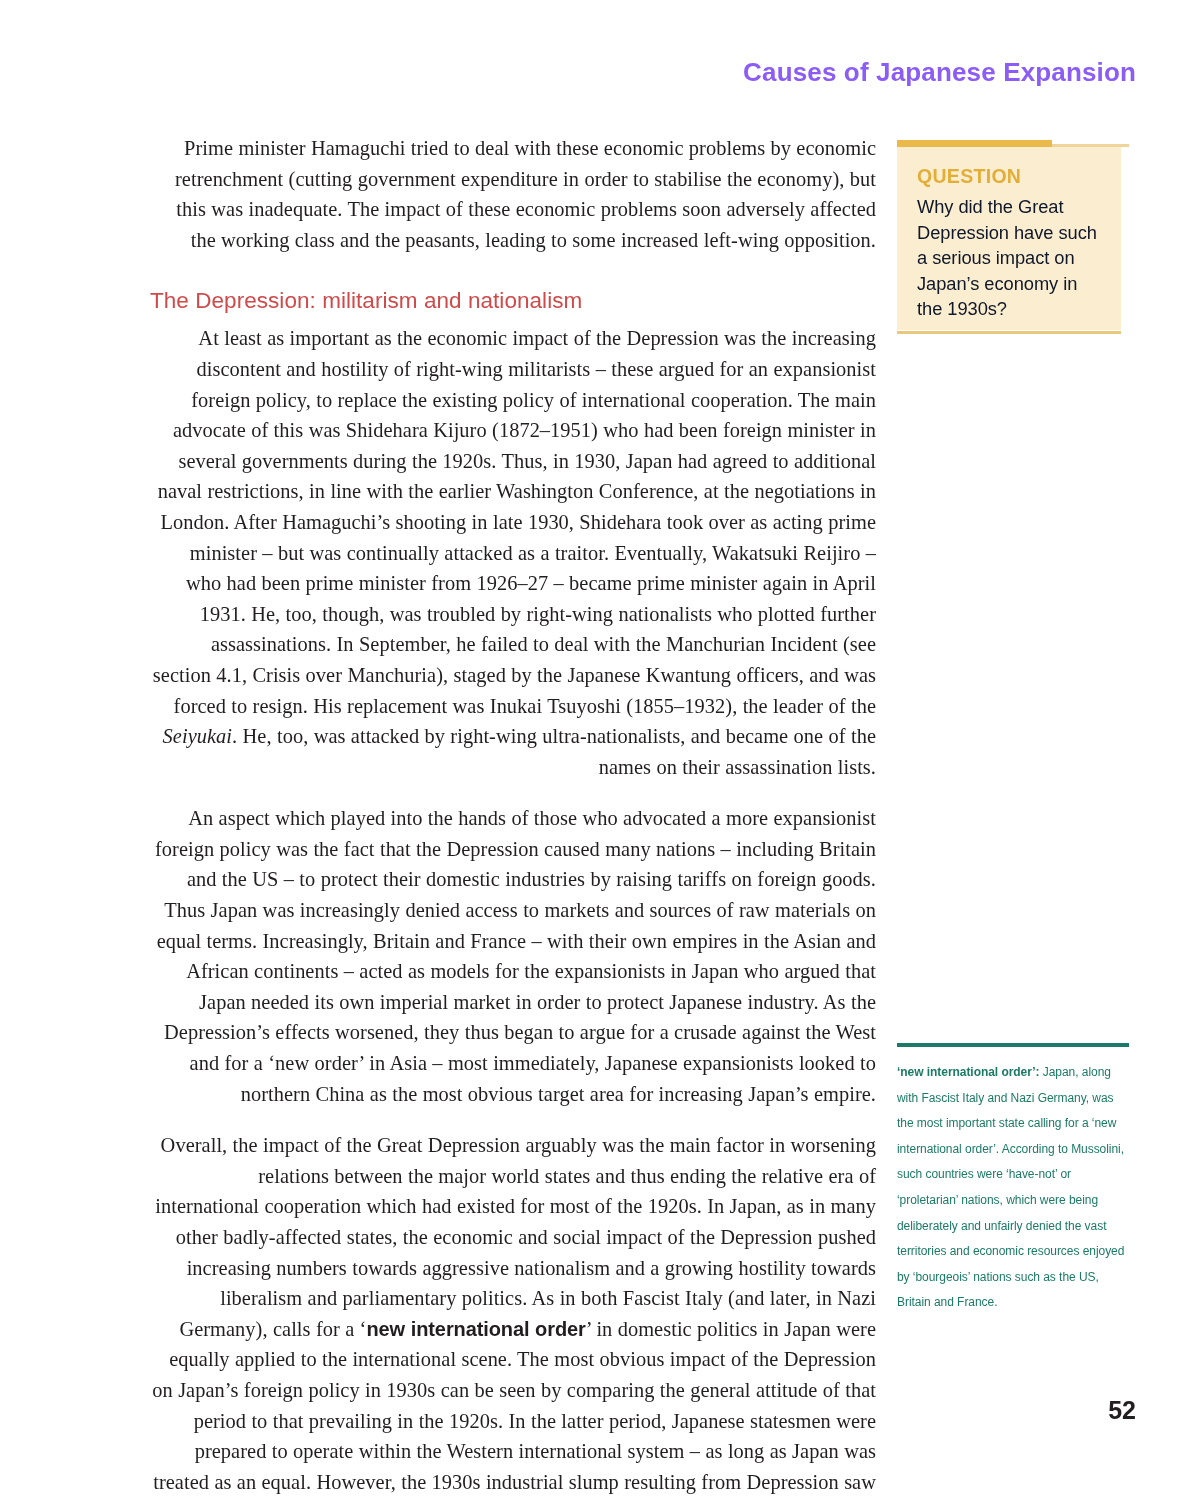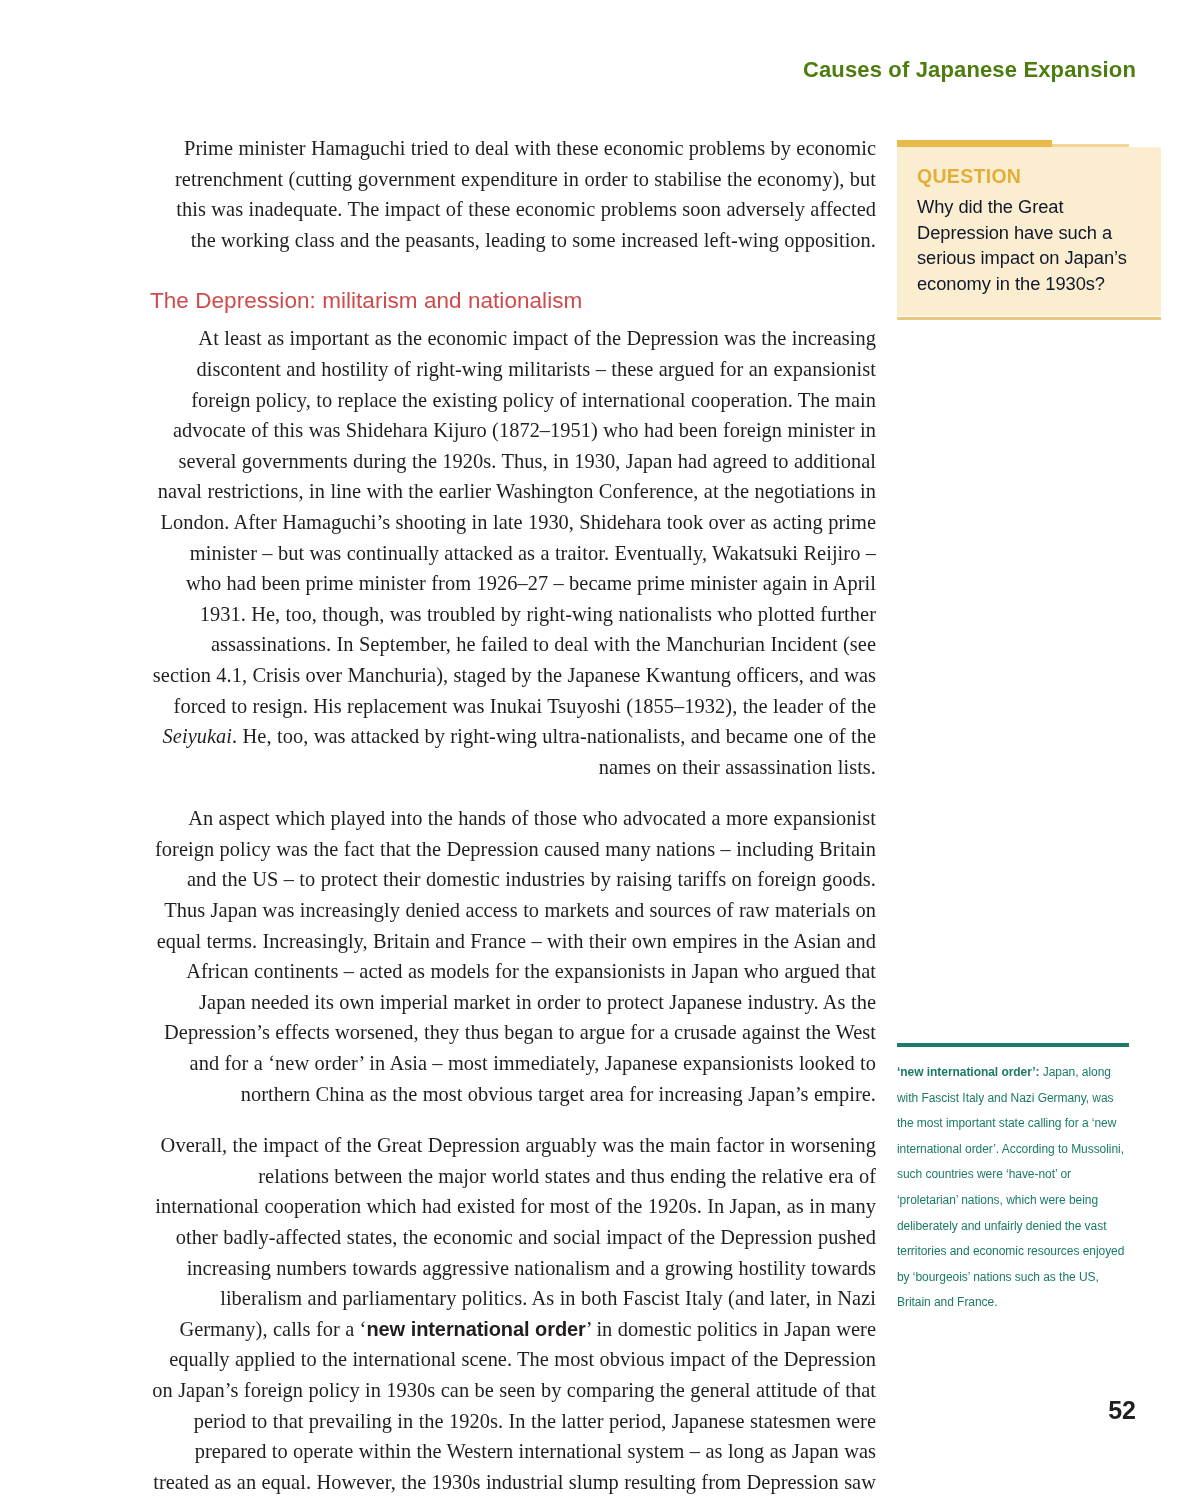--- a/index.html
+++ b/index.html
@@ -16,24 +16,24 @@
     color: #231f20;
     overflow: hidden;
   }
 
   
   .running-head {
     position: absolute;
     top: 57px;
     right: 60px;
     font-family: "Liberation Sans", sans-serif;
-    font-size: 22px;
+    font-size: 26px;
     font-weight: 600;
     letter-spacing: .15px;
-    color: #4d7c0f;
+    color: #8b5cf6;
     white-space: nowrap;
   }
 
   
   .main-column {
     position: absolute;
     left: 150px;
     top: 133px;
     width: 726px;
   }
@@ -63,24 +63,24 @@
     color: #cf4a4a;
     margin: 33px 0 9px 0;
     letter-spacing: .05px;
   }
 
   
   .question-box {
     position: absolute;
     left: 897px;
     top: 147px;
-    width: 264px;
+    width: 224px;
     background: #fbeed0;
     box-sizing: border-box;
-    padding: 18px 20px 20px 20px;
+    padding: 18px 20px 8px 20px;
   }
   .question-box::before {
     content: "";
     position: absolute;
     left: 0; top: -7px;
     width: 155px;
     height: 7px;
     background: #e9b94a;
   }
   .question-box::after {

